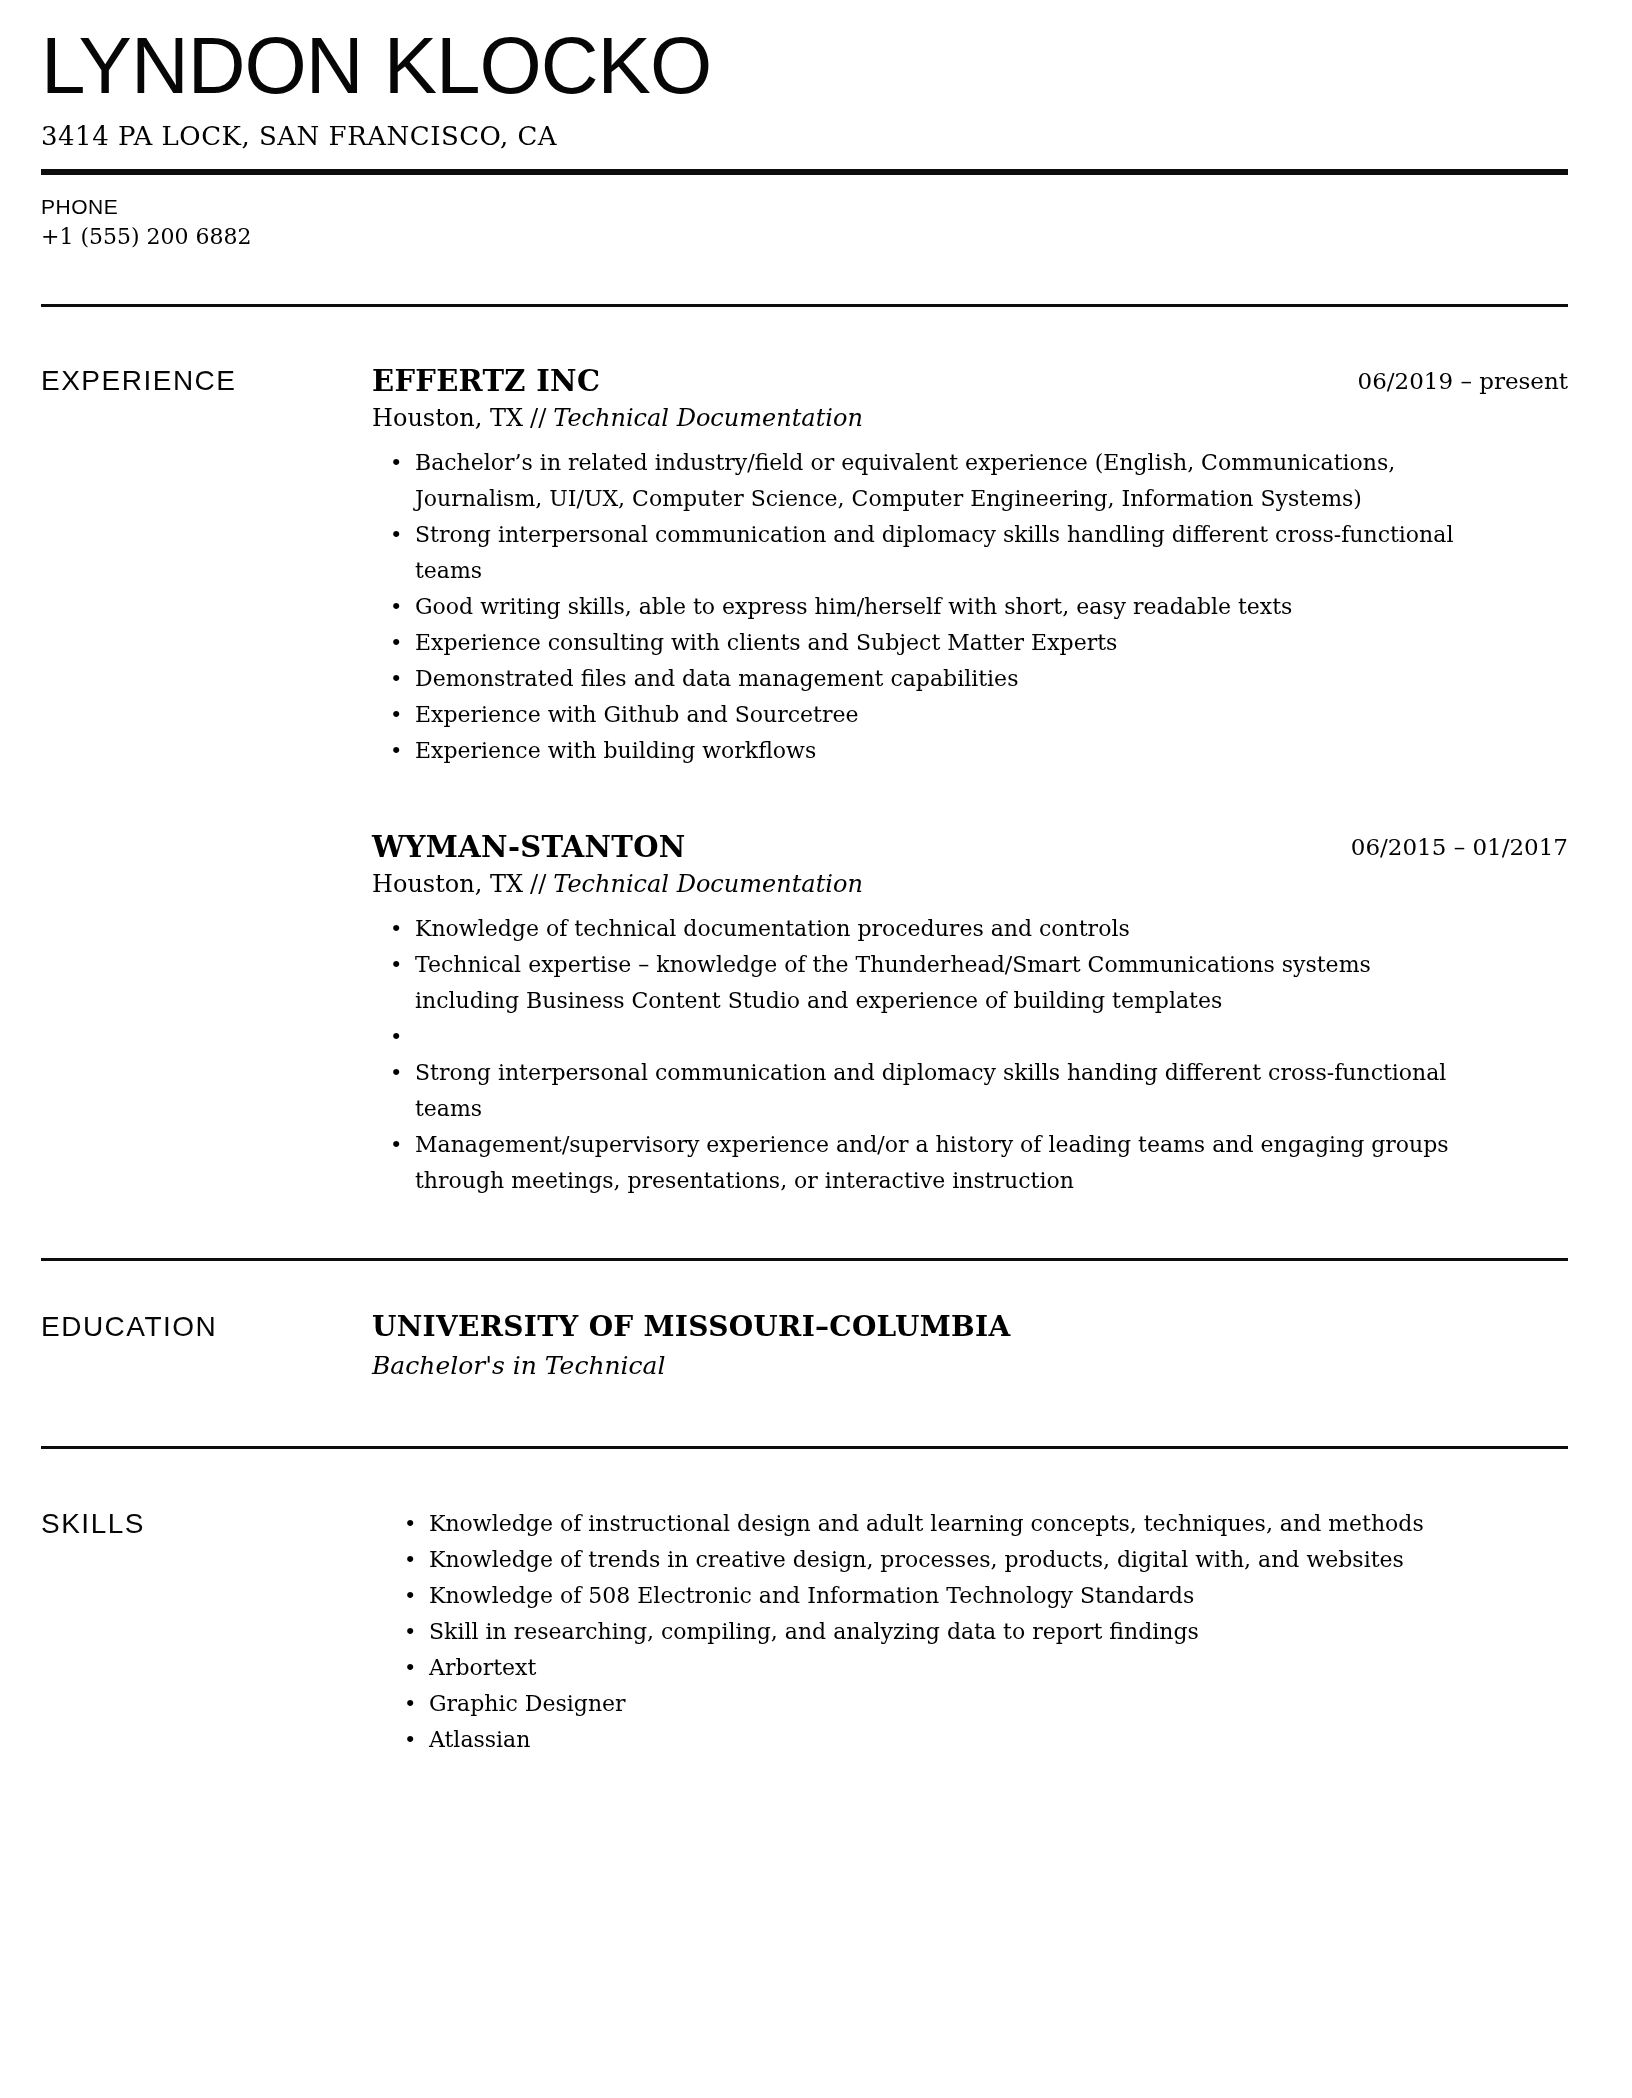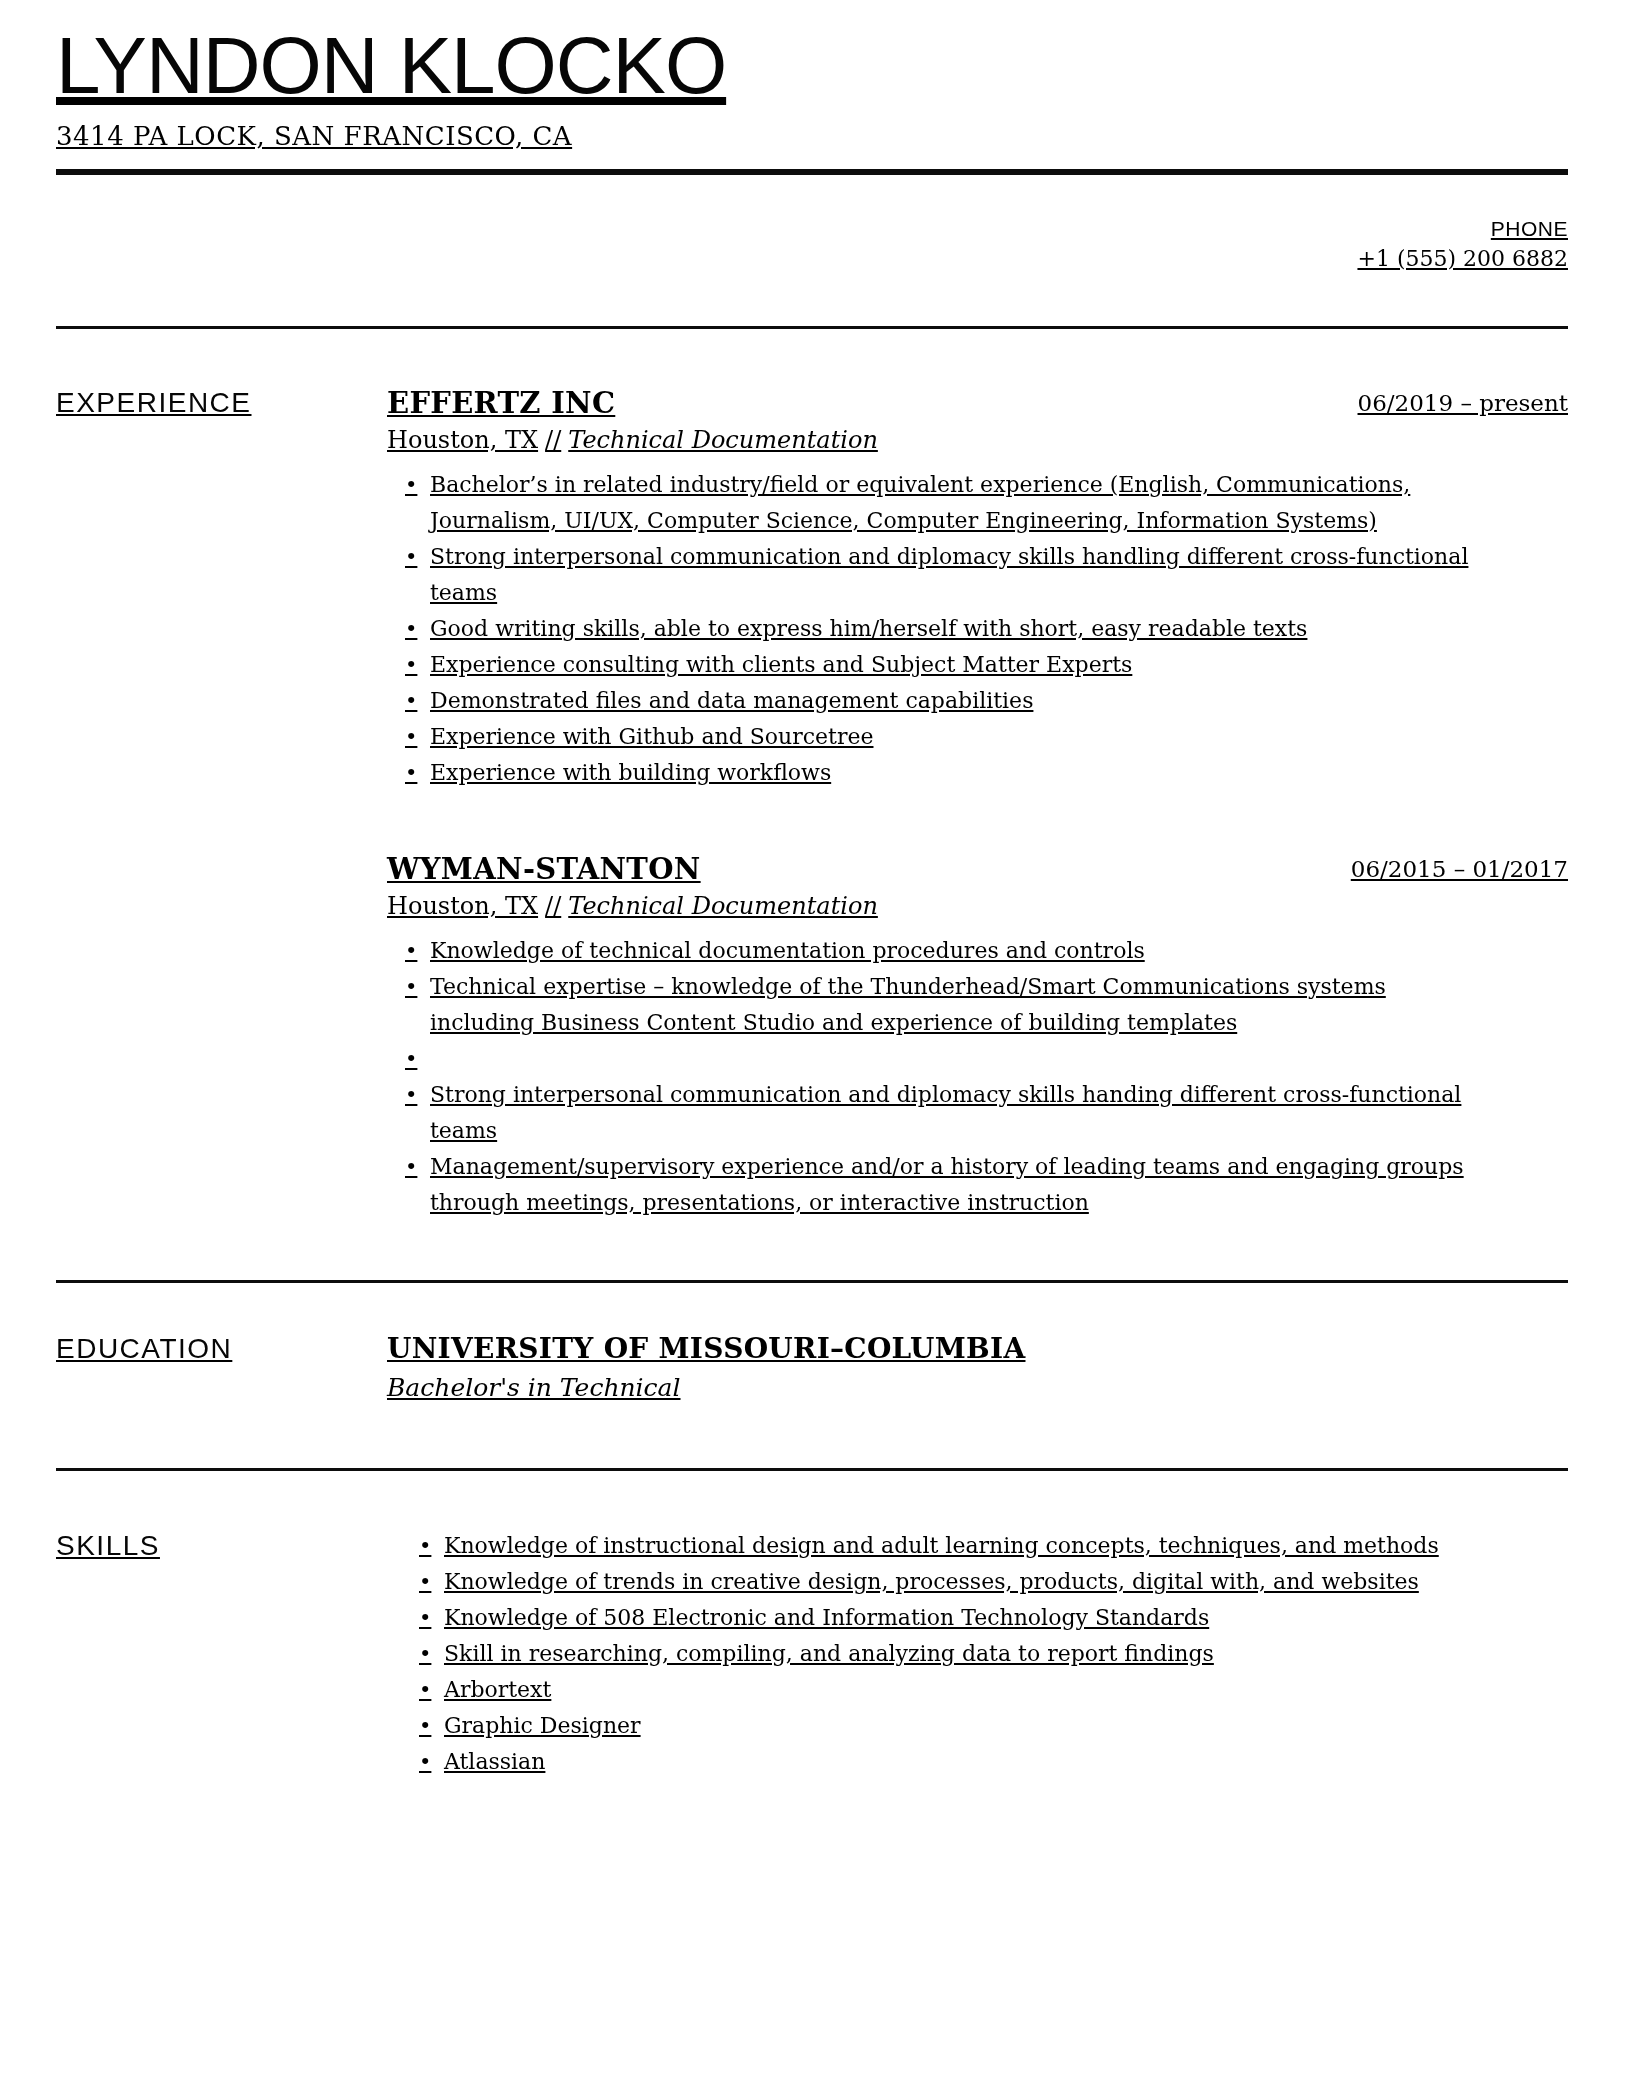--- a/index.html
+++ b/index.html
@@ -4,21 +4,21 @@
 <style>
   * { margin: 0; padding: 0; box-sizing: border-box; }
   html, body { background: #ffffff; }
   body {
     width: 1632px;
     min-height: 2098px;
     color: #000;
     font-family: "DejaVu Serif", "Liberation Serif", serif;
     overflow: hidden;
   }
-  .page { padding: 26px 64px 0 56px; text-decoration: underline; }
+  .page { padding: 26px 64px 0 41px; }
 
   
   .name {
     font-family: "Liberation Sans", "DejaVu Sans", sans-serif;
     font-weight: 400;
     font-size: 80px;
     line-height: 80px;
     letter-spacing: -1px;
     color: #060606;
     white-space: nowrap;
@@ -32,21 +32,21 @@
   }
 
   .rule { border: 0; background: #0d0d0d; width: 100%; }
   .rule.thick { height: 6px; margin-top: 18px; }
   .rule.thin  { height: 3px; }
   #rule-contact-end { margin-top: 52px; }
   #rule-experience-end { margin-top: 59px; }
   #rule-education-end { margin-top: 63px; }
 
   
-  .contact { margin-top: 42px; text-align: right; }
+  .contact { margin-top: 20px; }
   .phone-label {
     font-family: "Liberation Sans", "DejaVu Sans", sans-serif;
     font-size: 21px;
     line-height: 24px;
     letter-spacing: 0.5px;
   }
   .phone-value { margin-top: 3px; font-size: 22px; line-height: 30px; }
 
   
   .section { display: grid; grid-template-columns: 331px 1fr; }

